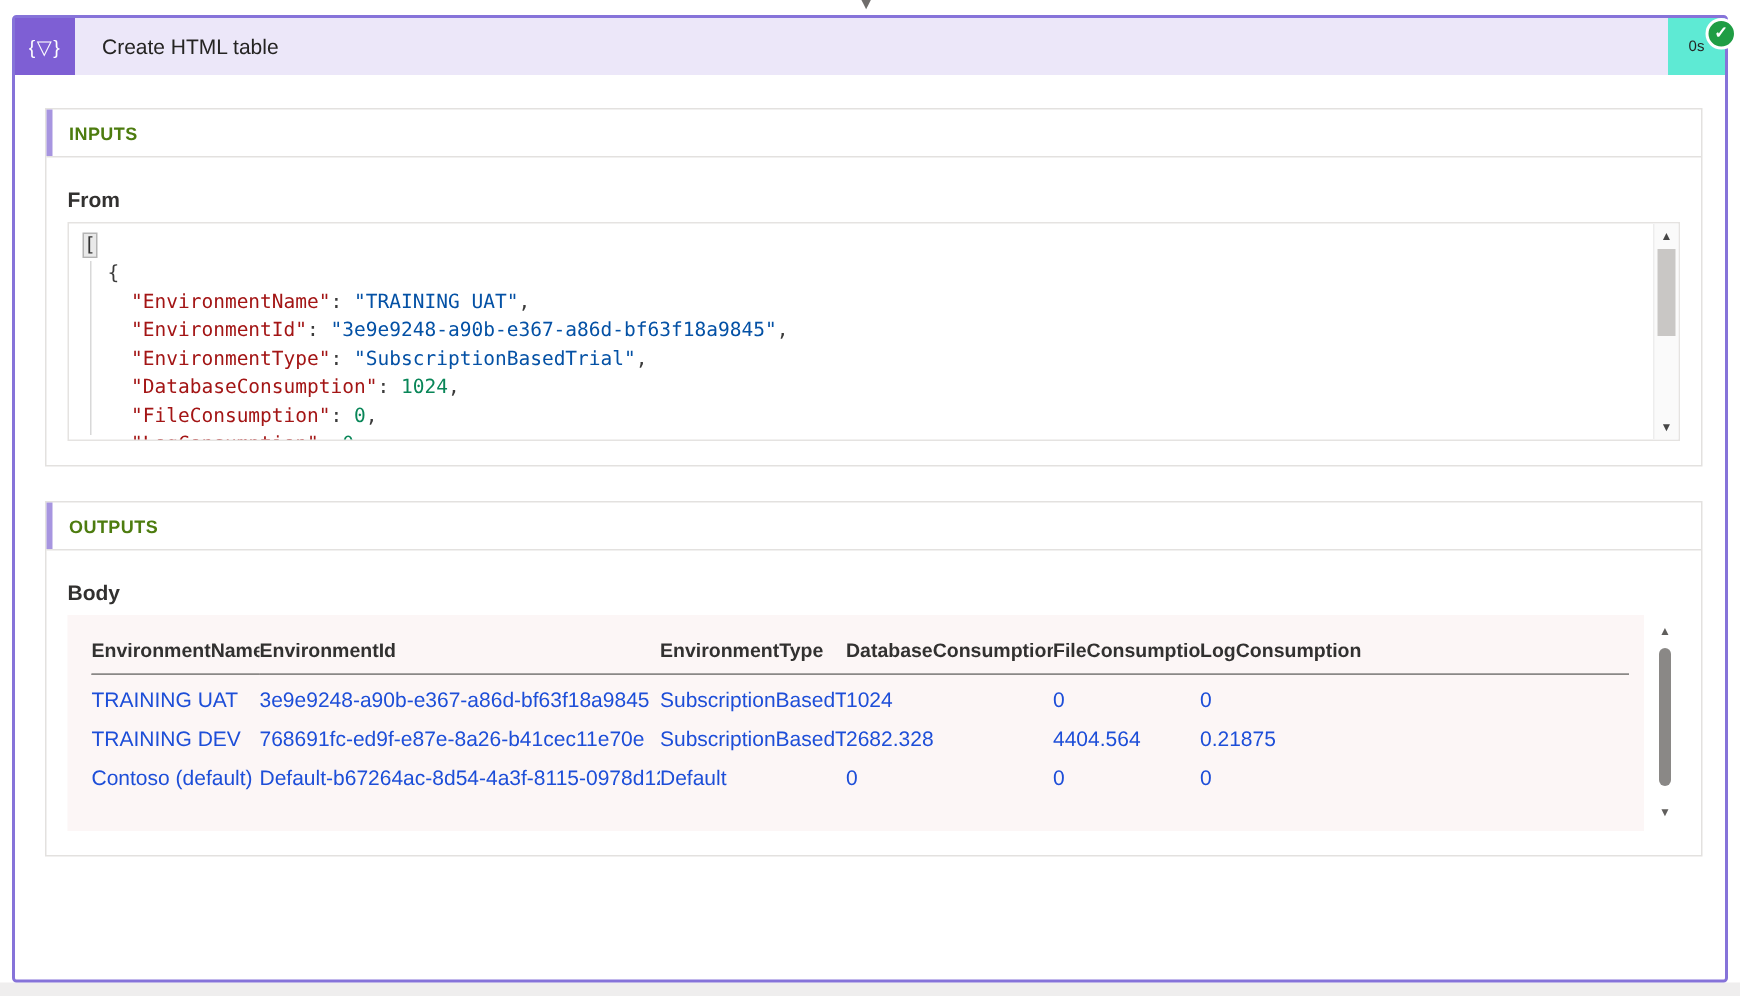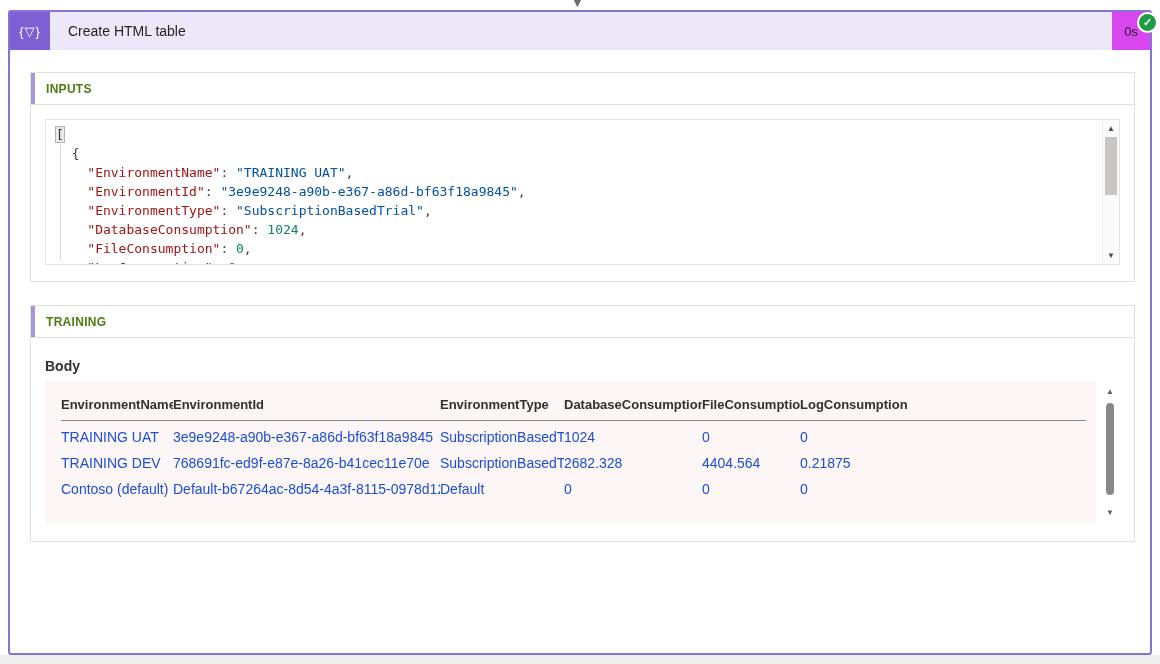--- a/index.html
+++ b/index.html
@@ -26,22 +26,22 @@
   }
   .card-header {
     height:38px; background:#ece7f9; display:flex; align-items:stretch; cursor:pointer;
   }
   .action-icon {
     width:40px; background:#7e5fd4; color:#ffffff; display:flex; align-items:center;
     justify-content:center; font-size:13px; letter-spacing:1px; flex:0 0 40px;
   }
   .action-title { flex:1; display:flex; align-items:center; padding-left:18px; font-size:14px; color:#252423; }
   .duration-badge {
-    flex:0 0 38px; background:#d946ef; display:flex; align-items:center; justify-content:center;
-    font-size:13px; color:#252423;
+    flex:0 0 38px; background:#5eead4; display:flex; align-items:center; justify-content:center;
+    font-size:10px; color:#252423;
   }
   .card-content { padding:22px 15px 0 20px; }
 
   .section { border:1px solid #e3e1df; background:#fff; }
   .section + .section { margin-top:23px; }
   .section-header { position:relative; height:32px; border-bottom:1px solid #e3e1df; display:flex; align-items:center; padding-left:15px; }
   .section-accent { position:absolute; left:0; top:0; bottom:0; width:4px; background:#a795e0; }
   .section-label { font-size:12px; font-weight:600; letter-spacing:.3px; color:#4d7c0f; }
   .section-body { padding:14px 14px 16px 14px; }
 
@@ -113,36 +113,37 @@
   </div>
 
   <div class="card-content">
 
     <div class="section">
       <div class="section-header">
         <div class="section-accent"></div>
         <div class="section-label">INPUTS</div>
       </div>
       <div class="section-body">
+        <div class="field-label">From</div>
         <div class="code-box">
           <div class="indent-guide"></div>
           <div class="code-lines"><div><span class="tok-hl">[</span></div><div><span class="tok-p">  {</span></div><div><span class="tok-p">    </span><span class="tok-k">"EnvironmentName"</span><span class="tok-p">: </span><span class="tok-s">"TRAINING UAT"</span><span class="tok-p">,</span></div><div><span class="tok-p">    </span><span class="tok-k">"EnvironmentId"</span><span class="tok-p">: </span><span class="tok-s">"3e9e9248-a90b-e367-a86d-bf63f18a9845"</span><span class="tok-p">,</span></div><div><span class="tok-p">    </span><span class="tok-k">"EnvironmentType"</span><span class="tok-p">: </span><span class="tok-s">"SubscriptionBasedTrial"</span><span class="tok-p">,</span></div><div><span class="tok-p">    </span><span class="tok-k">"DatabaseConsumption"</span><span class="tok-p">: </span><span class="tok-n">1024</span><span class="tok-p">,</span></div><div><span class="tok-p">    </span><span class="tok-k">"FileConsumption"</span><span class="tok-p">: </span><span class="tok-n">0</span><span class="tok-p">,</span></div><div><span class="tok-p">    </span><span class="tok-k">"LogConsumption"</span><span class="tok-p">: </span><span class="tok-n">0</span></div></div>
           <div class="sb-classic">
             <div class="sb-up">▲</div>
             <div class="sb-thumb"></div>
             <div class="sb-down">▼</div>
           </div>
         </div>
       </div>
     </div>
 
     <div class="section">
       <div class="section-header">
         <div class="section-accent"></div>
-        <div class="section-label">TRAINING</div>
+        <div class="section-label">OUTPUTS</div>
       </div>
       <div class="section-body">
         <div class="field-label">Body</div>
         <div class="table-wrap">
           <div class="table-box">
             <table>
               <colgroup>
                   <col style="width: 112px;">
                   <col style="width: 267px;">
                   <col style="width: 124px;">

